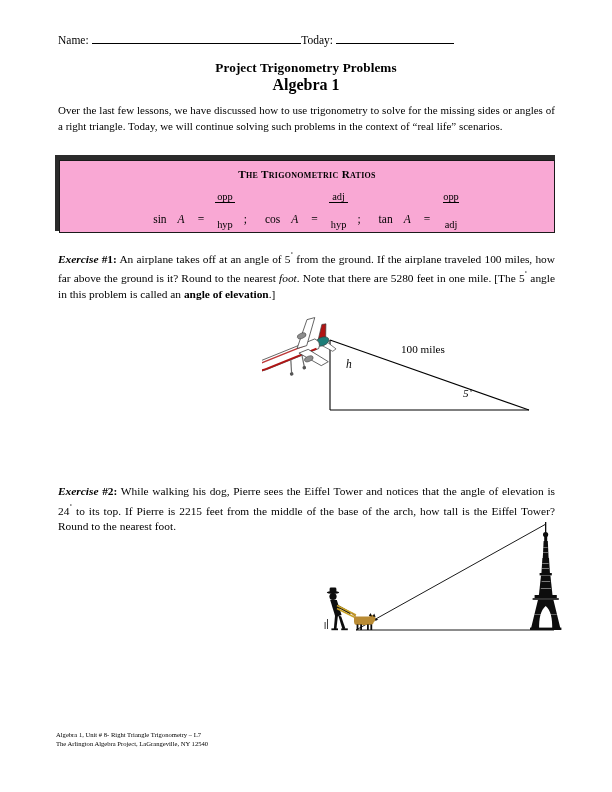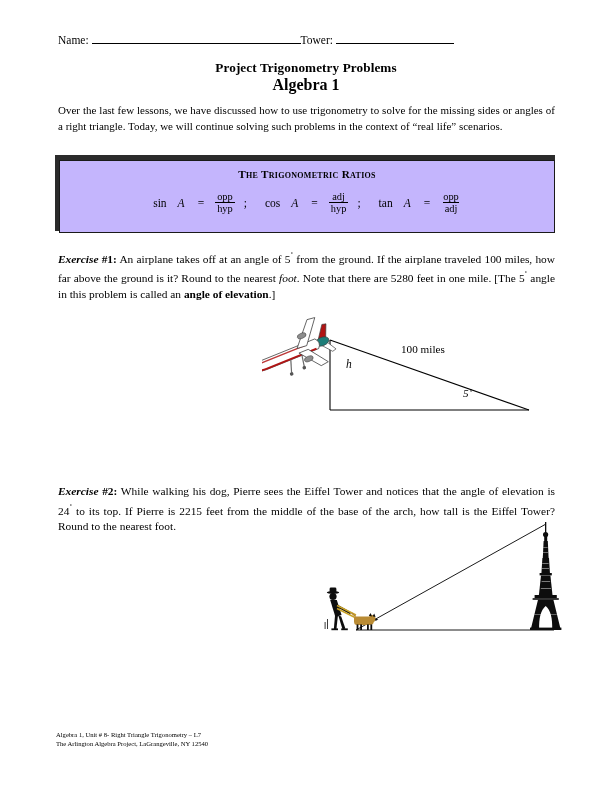--- a/index.html
+++ b/index.html
@@ -95,21 +95,21 @@
     width: 500px;
     height: 76px;
     background: #2b2b2b;
   }
   .box-main {
     position: absolute;
     left: 4px;
     top: 5px;
     width: 496px;
     height: 73px;
-    background: #c4b5fd;
+    background: #f9a8d4;
     border: 1.4px solid #1a1a1a;
     box-sizing: border-box;
   }
   .box-title {
     text-align: center;
     font-size: 11.2px;
     font-weight: bold;
     margin-top: 7px;
     font-variant: small-caps;
     letter-spacing: 0.3px;
@@ -131,21 +131,21 @@
   .formula .var { font-style: italic; margin: 0 2px 0 3px; }
   .formula .eq { margin: 0 3px; }
   .frac {
     display: inline-flex;
     flex-direction: column;
     align-items: center;
     line-height: 1.08;
     font-size: 10.4px;
   }
   .frac .num { padding: 0 2px; }
-  .frac .den { padding: 0 2px; border-top: 1px solid #000; }
+  .frac .den { padding: 16px 2px; border-top: 1px solid #000; }
   .semi { margin-left: 1px; }
 
   
   .ex {
     position: absolute;
     left: 58px;
     width: 497px;
     font-size: 11.4px;
     line-height: 15.6px;
     text-align: justify;
@@ -193,21 +193,21 @@
 </style>
 </head>
 <body>
 
 <div class="page">
 
   <div class="hdr">
     <span class="hdr-label">Name:</span>
     <span class="rule rule-name"></span>
     <span class="hdr-date-group">
-      <span class="hdr-label">Tower:</span>
+      <span class="hdr-label">Today:</span>
       <span class="rule rule-date"></span>
     </span>
   </div>
 
   <div class="title">Project Trigonometry Problems</div>
   <div class="subtitle">Algebra 1</div>
 
   <div class="intro">Over the last few lessons, we have discussed how to use trigonometry to solve for the missing sides or angles of a right triangle.  Today, we will continue solving such problems in the context of “real life” scenarios.</div>
 
   <div class="boxwrap">

